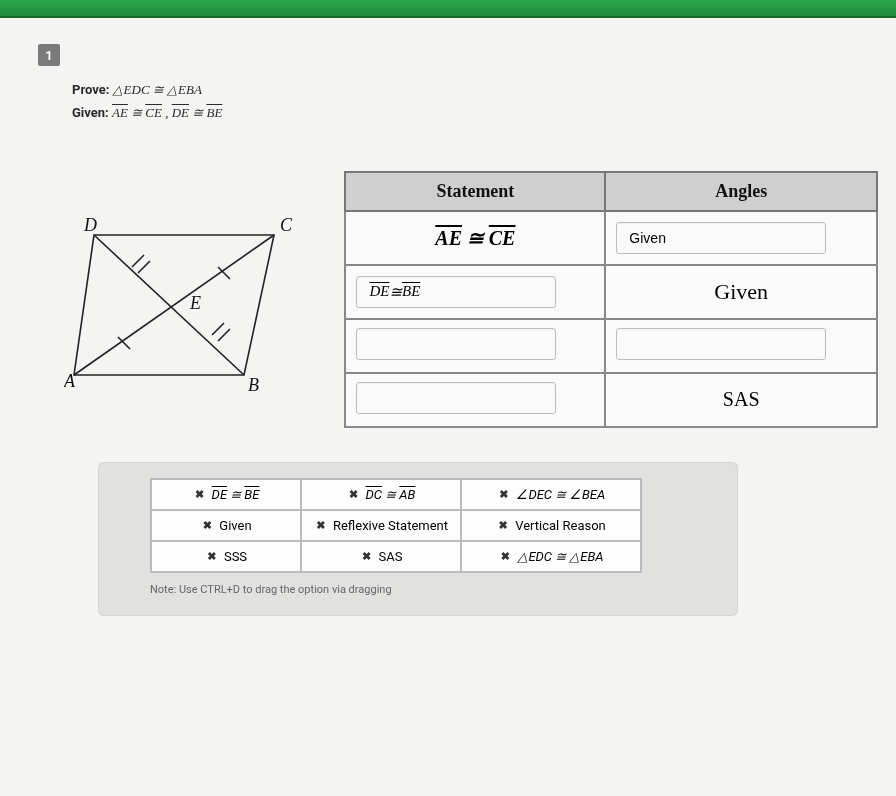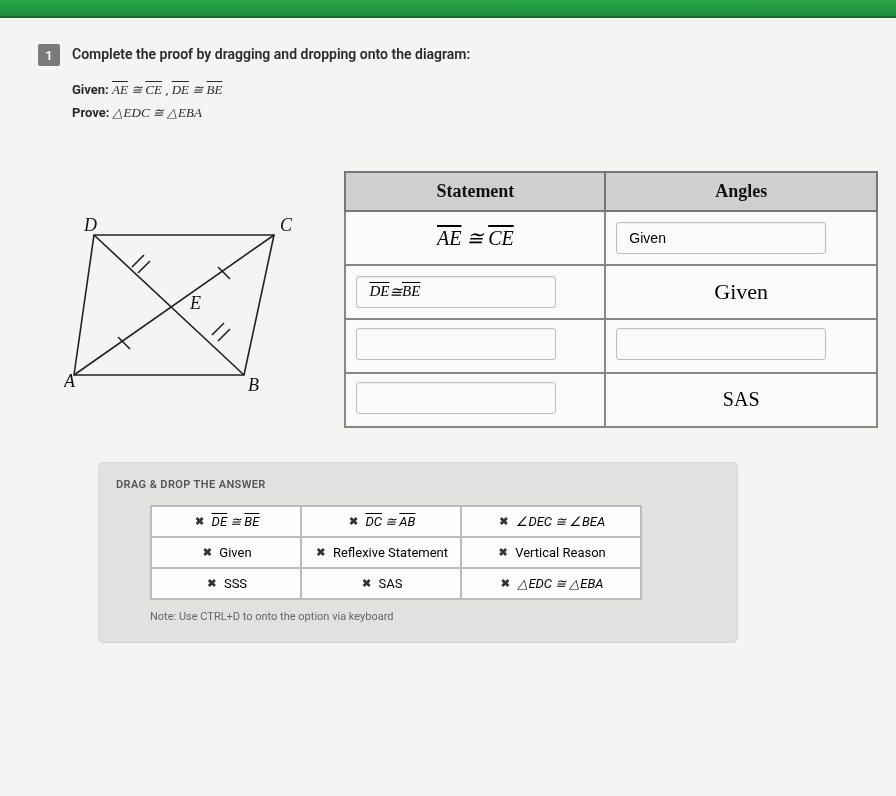--- a/index.html
+++ b/index.html
@@ -86,21 +86,21 @@
       border-radius: 3px;
       background: #fafafa;
       min-width: 170px;
       height: 32px;
       font-size: 15px;
       font-style: italic;
       padding: 0 12px;
       box-shadow: inset 0 1px 2px rgba(0,0,0,0.05);
     }
     .slot.left-align { justify-content: flex-start; }
-    .plain-cell { font-size: 20px; font-style: italic; }
+    .plain-cell { font-size: 20px; font-style: italic; font-weight: bold; }
     .sas-cell { font-size: 20px; font-weight: 400; }
     .ddrop-panel {
       margin-top: 34px;
       margin-left: 60px;
       width: 640px;
       background: #e1e1df;
       border-radius: 6px;
       padding: 16px 18px 20px 18px;
       box-shadow: inset 0 0 0 1px #d4d4d2;
     }
@@ -152,34 +152,33 @@
   </style>
 </head>
 <body>
 
 <div class="topbar"></div>
 
 <div class="content">
 
   <div class="qhdr">
     <div class="qnum">1</div>
-    <div class="qtext">Complete the proof by dragging and dropping onto the diagram:</div>
   </div>
 
   <div class="given-prove">
+    <div>
+      <b style="font-style:normal">Prove:</b>
+      <span style="font-family:Georgia,serif;font-style:italic">
+        <span class="tri">EDC</span> ≅ <span class="tri">EBA</span>
+      </span>
+    </div>
     <div>
       <b style="font-style:normal">Given:</b>
       <span style="font-family:Georgia,serif;font-style:italic">
         <span class="ov">AE</span> ≅ <span class="ov">CE</span> , <span class="ov">DE</span> ≅ <span class="ov">BE</span>
-      </span>
-    </div>
-    <div>
-      <b style="font-style:normal">Prove:</b>
-      <span style="font-family:Georgia,serif;font-style:italic">
-        <span class="tri">EDC</span> ≅ <span class="tri">EBA</span>
       </span>
     </div>
   </div>
 
   <div class="main-row">
 
     <div class="diagram-col">
       <svg class="diagram-svg" viewBox="0 0 244 200">
         <g stroke="#222" stroke-width="1.6" fill="none">
           <path d="M30,30 L210,30 L180,170 L10,170 Z" fill="none"></path>
@@ -248,21 +247,20 @@
           <td>
             <span class="sas-cell" style="font-family:Georgia,serif">SAS</span>
           </td>
         </tr>
       </tbody>
     </table>
 
   </div>
 
   <div class="ddrop-panel">
-    <div class="dd-title">DRAG &amp; DROP THE ANSWER</div>
     <div class="dd-grid">
       <div class="dd-item">
           <span class="dd-x">✖</span>
           <span><span class="ov">DE</span> ≅ <span class="ov">BE</span></span>
         </div>
       <div class="dd-item">
           <span class="dd-x">✖</span>
           <span><span class="ov">DC</span> ≅ <span class="ov">AB</span></span>
         </div>
       <div class="dd-item">
@@ -287,16 +285,16 @@
         </div>
       <div class="dd-item">
           <span class="dd-x">✖</span>
           <span style="font-style:normal">SAS</span>
         </div>
       <div class="dd-item">
           <span class="dd-x">✖</span>
           <span><span class="tri">EDC</span> ≅ <span class="tri">EBA</span></span>
         </div>
     </div>
-    <div class="dd-note">Note: Use CTRL+D to onto the option via keyboard</div>
+    <div class="dd-note">Note: Use CTRL+D to drag the option via dragging</div>
   </div>
 
 </div>
 
 </body></html>

